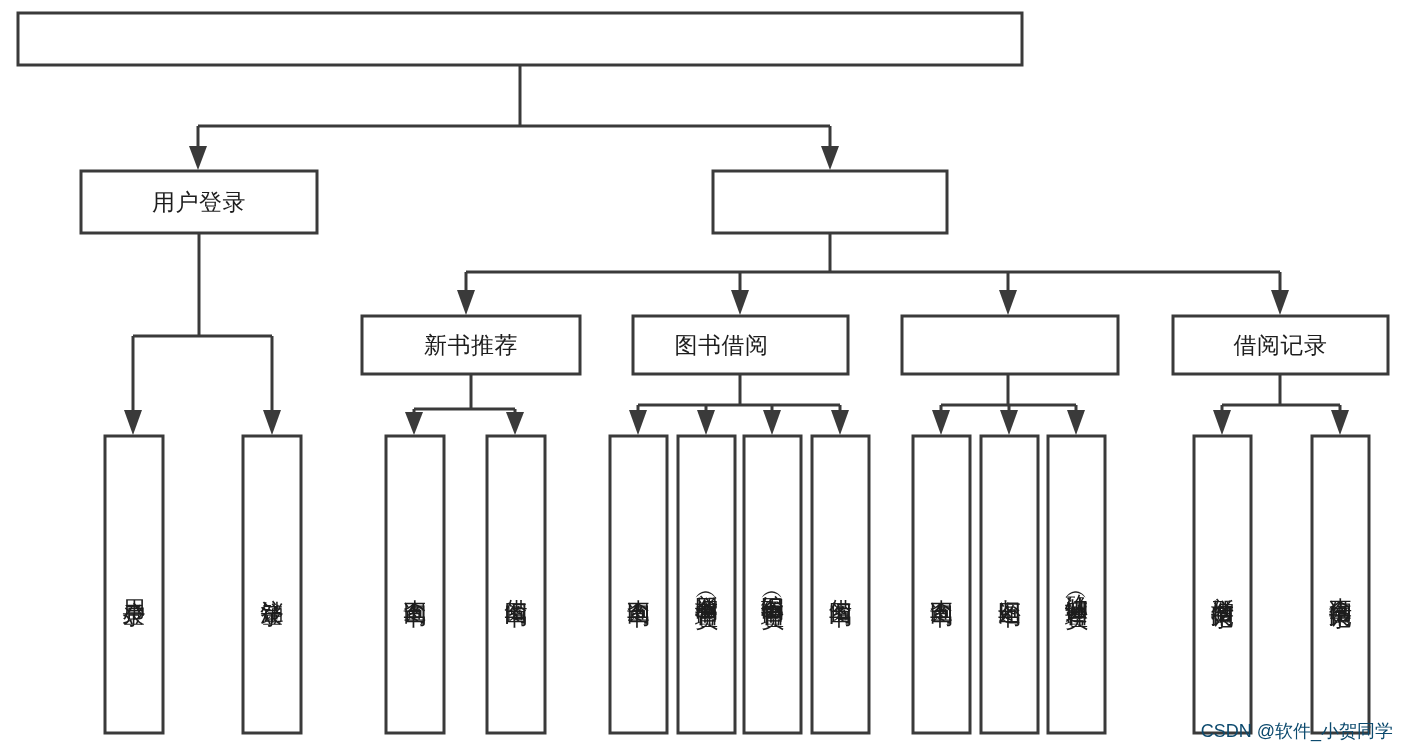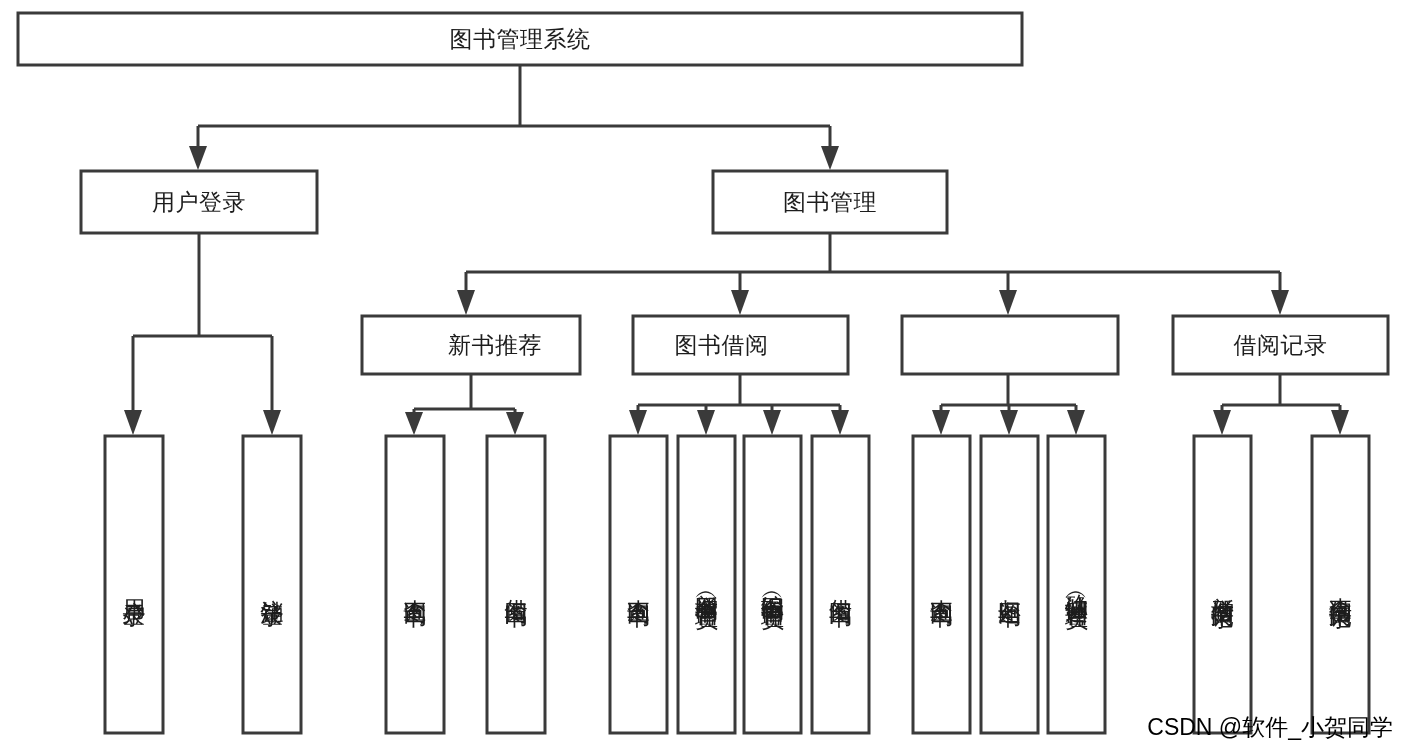--- a/index.html
+++ b/index.html
@@ -60,22 +60,22 @@
     line-height: 1.18;
     writing-mode: vertical-rl;
     text-orientation: upright;
     letter-spacing: 2px;
     font-family: "Liberation Sans", "DejaVu Sans", sans-serif;
   }
   .watermark {
     position: absolute;
     right: 12px;
     bottom: 4px;
-    font-size: 23px;
-    color: #000000;
+    font-size: 18px;
+    color: #0c4a6e;
     white-space: nowrap;
     font-family: "Liberation Sans", "DejaVu Sans", sans-serif;
   }
 </style>
 </head>
 <body>
 
 <div id="canvas">
 
   <svg class="diagram" viewBox="0 0 1405 747">
@@ -163,26 +163,24 @@
     <rect class="node-box" x="812" y="436" width="57" height="297"></rect>
 
     <rect class="node-box" x="913" y="436" width="57" height="297"></rect>
     <rect class="node-box" x="981" y="436" width="57" height="297"></rect>
     <rect class="node-box" x="1048" y="436" width="57" height="297"></rect>
 
     <rect class="node-box" x="1194" y="436" width="57" height="297"></rect>
     <rect class="node-box" x="1312" y="436" width="57" height="297"></rect>
   </svg>
 
-  <div class="node-label-h" style="left:18px; top:13px; width:1004px; height:52px;">图书管理系统</div>
 
   <div class="node-label-h" style="left:81px; top:171px; width:236px; height:62px;">用户登录</div>
-  <div class="node-label-h" style="left:713px; top:171px; width:234px; height:62px;">图书管理</div>
-
-  <div class="node-label-h" style="left:362px; top:316px; width:218px; height:58px;margin-left:24px;">新书推荐</div>
+
+  <div class="node-label-h" style="left:362px; top:316px; width:218px; height:58px;">新书推荐</div>
   <div class="node-label-h" style="left:633px; top:316px; width:177px; height:58px;">图书借阅</div>
   <div class="node-label-h" style="left:1173px; top:316px; width:215px; height:58px;">借阅记录</div>
 
   <div class="node-label-v" style="left:105px; top:436px; width:58px; height:297px;">用户登录</div>
   <div class="node-label-v" style="left:243px; top:436px; width:58px; height:297px;">注销登录</div>
 
   <div class="node-label-v" style="left:386px; top:436px; width:58px; height:297px;">查询图书</div>
   <div class="node-label-v" style="left:487px; top:436px; width:58px; height:297px;">借阅图书</div>
 
   <div class="node-label-v" style="left:610px; top:436px; width:57px; height:297px;">查询图书</div>

